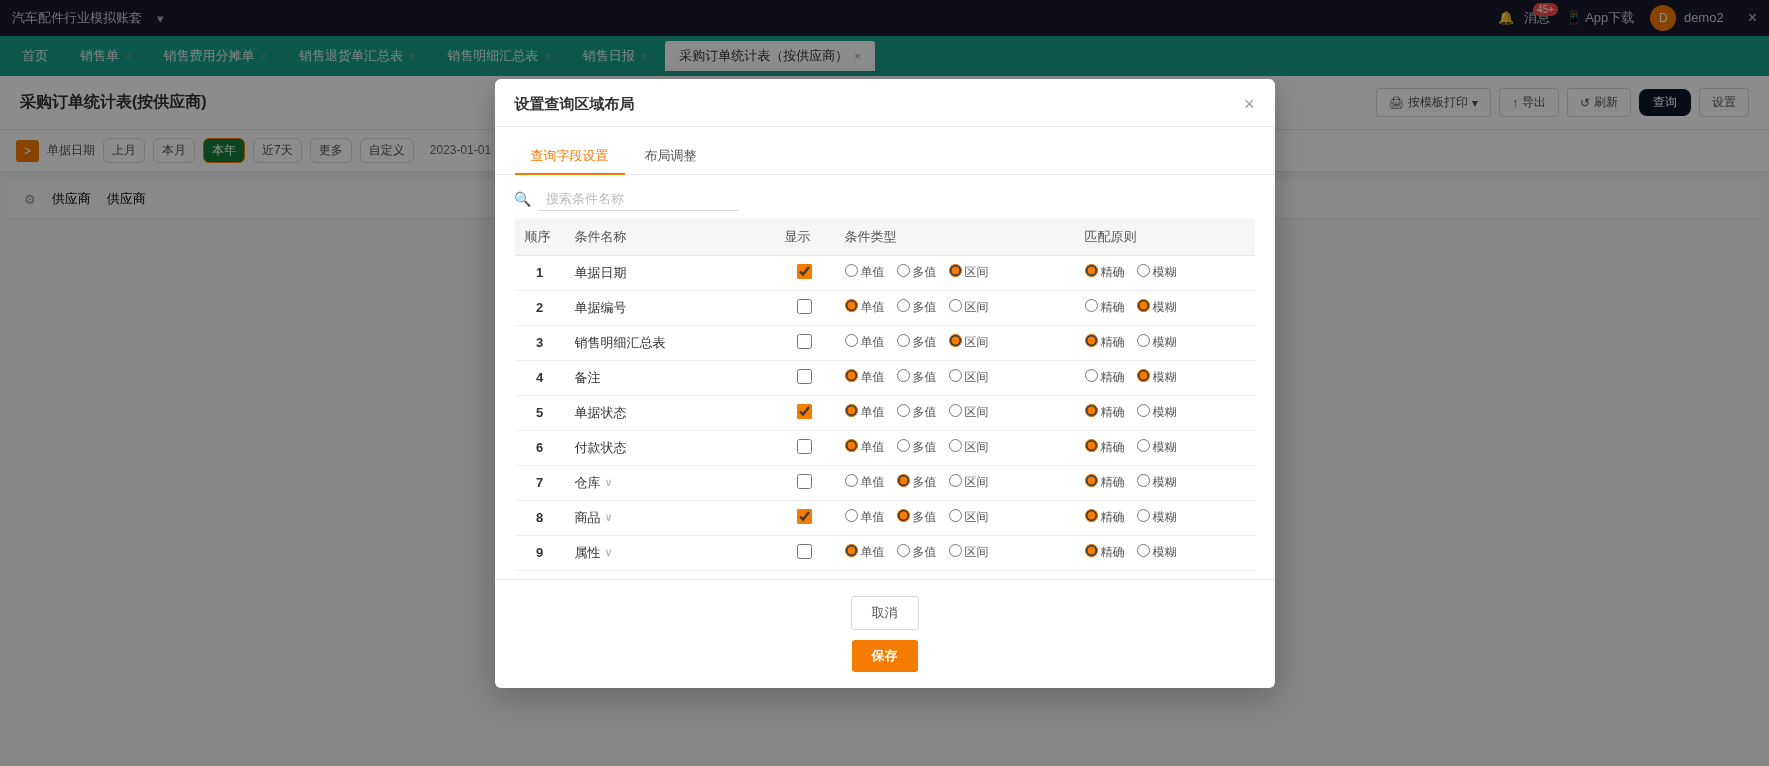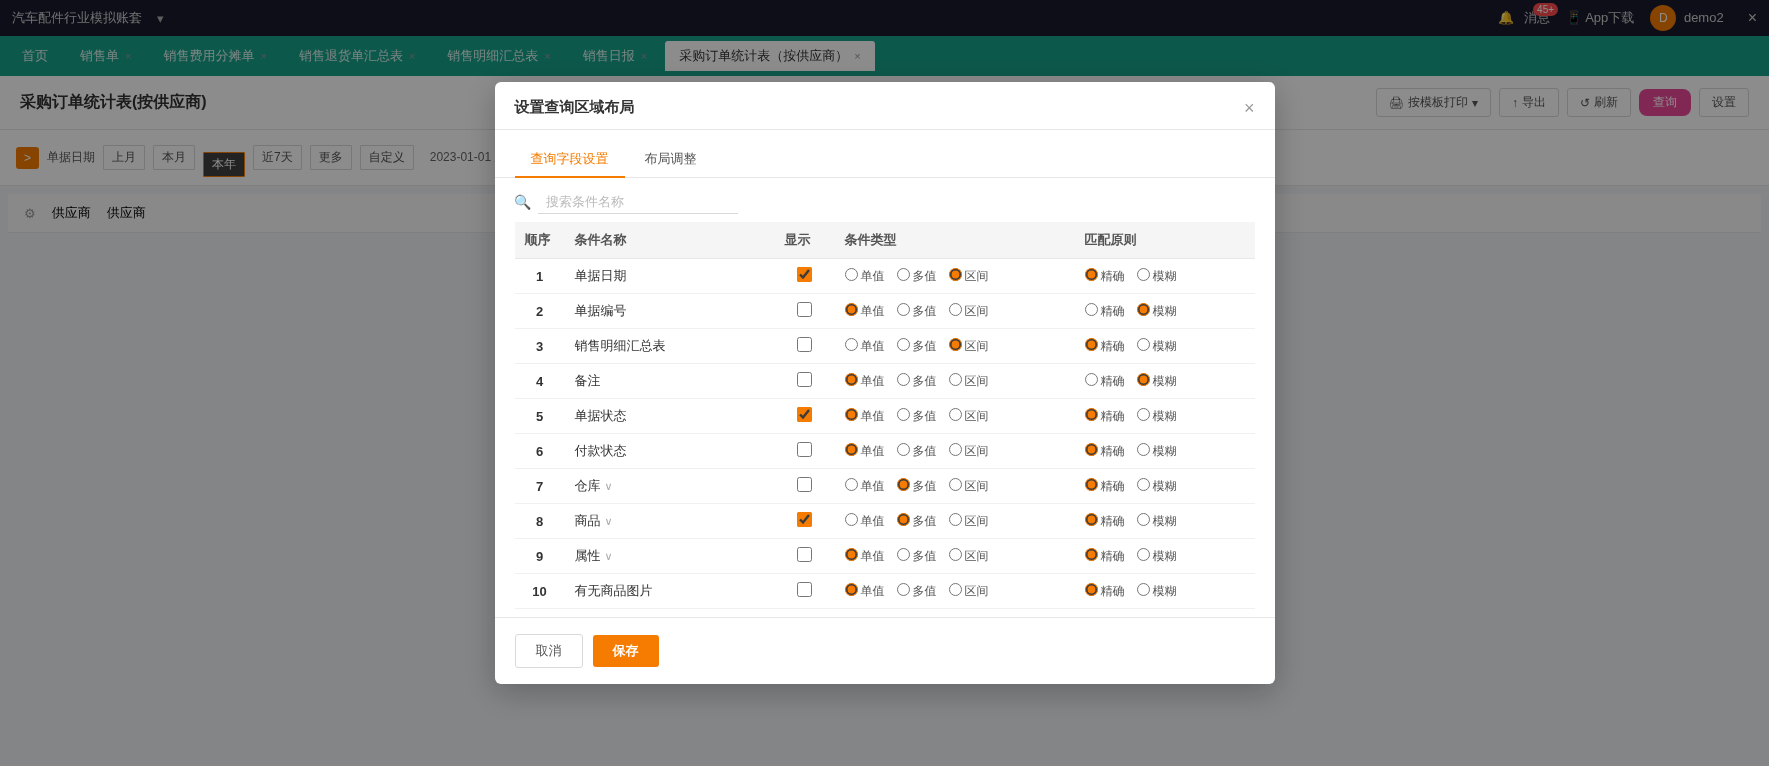--- a/index.html
+++ b/index.html
@@ -49,35 +49,35 @@
       background: #fff;
       padding: 12px 20px;
       border-bottom: 1px solid #e8e8e8;
       display: flex;
       align-items: center;
       justify-content: space-between;
     }
     .page-title { font-size: 16px; font-weight: bold; color: #333; }
     .header-actions { display: flex; align-items: center; gap: 8px; }
     .btn-outline { padding: 5px 12px; border: 1px solid #d9d9d9; background: #fff; border-radius: 3px; cursor: pointer; font-size: 12px; color: #555; display: flex; align-items: center; gap: 4px; }
-    .btn-orange { padding: 5px 14px; background: #ec4899; border: none; border-radius: 8px; cursor: pointer; font-size: 12px; color: #fff; }
+    .btn-orange { padding: 5px 14px; background: #0f172a; border: none; border-radius: 8px; cursor: pointer; font-size: 12px; color: #fff; }
 
     
     .toolbar {
       background: #fff;
       padding: 8px 16px;
       border-bottom: 1px solid #e8e8e8;
       display: flex;
       align-items: center;
       gap: 8px;
     }
     .toolbar-toggle { background: #f57c00; color: #fff; border: none; border-radius: 3px; padding: 4px 8px; cursor: pointer; font-size: 12px; }
     .date-label { font-size: 12px; color: #555; }
-    .date-btn { padding: 3px 8px; border: 1px solid #d9d9d9; border-radius: 1px; cursor: pointer; font-size: 12px; color: #555; background: #fff; }
-    .date-btn.active { background: #404040; color: #fff; border-color: #f57c00; margin-top: 14px; }
+    .date-btn { padding: 3px 8px; border: 1px solid #d9d9d9; border-radius: 6px; cursor: pointer; font-size: 12px; color: #555; background: #fff; }
+    .date-btn.active { background: #15803d; color: #fff; border-color: #f57c00; }
     .date-range { font-size: 12px; color: #666; margin-left: 8px; }
 
     
     .content-area {
       background: #fff;
       margin: 8px;
       border-radius: 4px;
       position: relative;
     }
     .table-header {
@@ -166,21 +166,21 @@
     .dialog-table {
       width: 100%;
       border-collapse: collapse;
     }
     .dialog-table thead th {
       background: #f5f5f5;
       padding: 9px 10px;
       text-align: left;
       font-size: 13px;
       color: #555;
-      font-weight: 700;
+      font-weight: 400;
       border-bottom: 1px solid #e8e8e8;
       position: sticky;
       top: 0;
       z-index: 2;
     }
     .dialog-table tbody tr { border-bottom: 1px solid #f0f0f0; }
     .dialog-table tbody td { padding: 8px 10px; font-size: 13px; color: #333; vertical-align: middle; }
     .td-order { color: #f57c00; font-weight: bold; text-align: center; width: 50px; }
     .td-name { min-width: 120px; }
     .td-display { text-align: center; width: 60px; }
@@ -191,26 +191,27 @@
     .cb { width: 15px; height: 15px; cursor: pointer; accent-color: #f57c00; }
 
     
     .radio-group { display: flex; align-items: center; gap: 12px; flex-wrap: nowrap; }
     .radio-item { display: flex; align-items: flex-start; gap: 3px; font-size: 12px; color: #555; white-space: nowrap; }
     .radio-item input[type=radio] { accent-color: #f57c00; cursor: pointer; margin: 0; }
 
     
     .dialog-footer {
       display: flex;
-      justify-content: flex-start;
+      justify-content: space-between;
       align-items: center;
       gap: 10px;
       padding: 16px 20px;
       border-top: 1px solid #e8e8e8;
       margin-top: 8px;
+      flex-direction: column;
     }
     .btn-cancel { padding: 7px 20px; border: 1px solid #d9d9d9; background: #fff; border-radius: 3px; cursor: pointer; font-size: 13px; color: #555; }
     .btn-save { padding: 7px 20px; background: #f57c00; border: none; border-radius: 3px; cursor: pointer; font-size: 13px; color: #fff; font-weight: bold; }
 
     
     .dialog-table-wrap::-webkit-scrollbar { width: 6px; }
     .dialog-table-wrap::-webkit-scrollbar-thumb { background: #ccc; border-radius: 3px; }
 
     .col-name { display: flex; align-items: center; gap: 4px; }
     .expand-arrow { font-size: 11px; color: #aaa; }
@@ -520,40 +521,20 @@
                   <label class="radio-item"><input type="radio" name="type-8" style="">区间</label>
                 </div>
               </td>
               <td class="td-match">
                 <div class="radio-group">
                   <label class="radio-item"><input type="radio" name="match-8" checked="" style="">精确</label>
                   <label class="radio-item"><input type="radio" name="match-8" style="">模糊</label>
                 </div>
               </td>
             </tr>
-            <tr>
-              <td class="td-order">10</td>
-              <td class="td-name">
-                <span class="col-name">有无商品图片</span>
-              </td>
-              <td class="td-display"><input type="checkbox" class="cb" style=""></td>
-              <td class="td-type">
-                <div class="radio-group">
-                  <label class="radio-item"><input type="radio" name="type-9" checked="" style="">单值</label>
-                  <label class="radio-item"><input type="radio" name="type-9" style="">多值</label>
-                  <label class="radio-item"><input type="radio" name="type-9" style="">区间</label>
-                </div>
-              </td>
-              <td class="td-match">
-                <div class="radio-group">
-                  <label class="radio-item"><input type="radio" name="match-9" checked="" style="">精确</label>
-                  <label class="radio-item"><input type="radio" name="match-9" style="">模糊</label>
-                </div>
-              </td>
-            </tr>
           </tbody>
       </table>
     </div>
 
     <div class="dialog-footer">
       <button class="btn-cancel">取消</button>
       <button class="btn-save">保存</button>
     </div>
   </div>
 </div>

